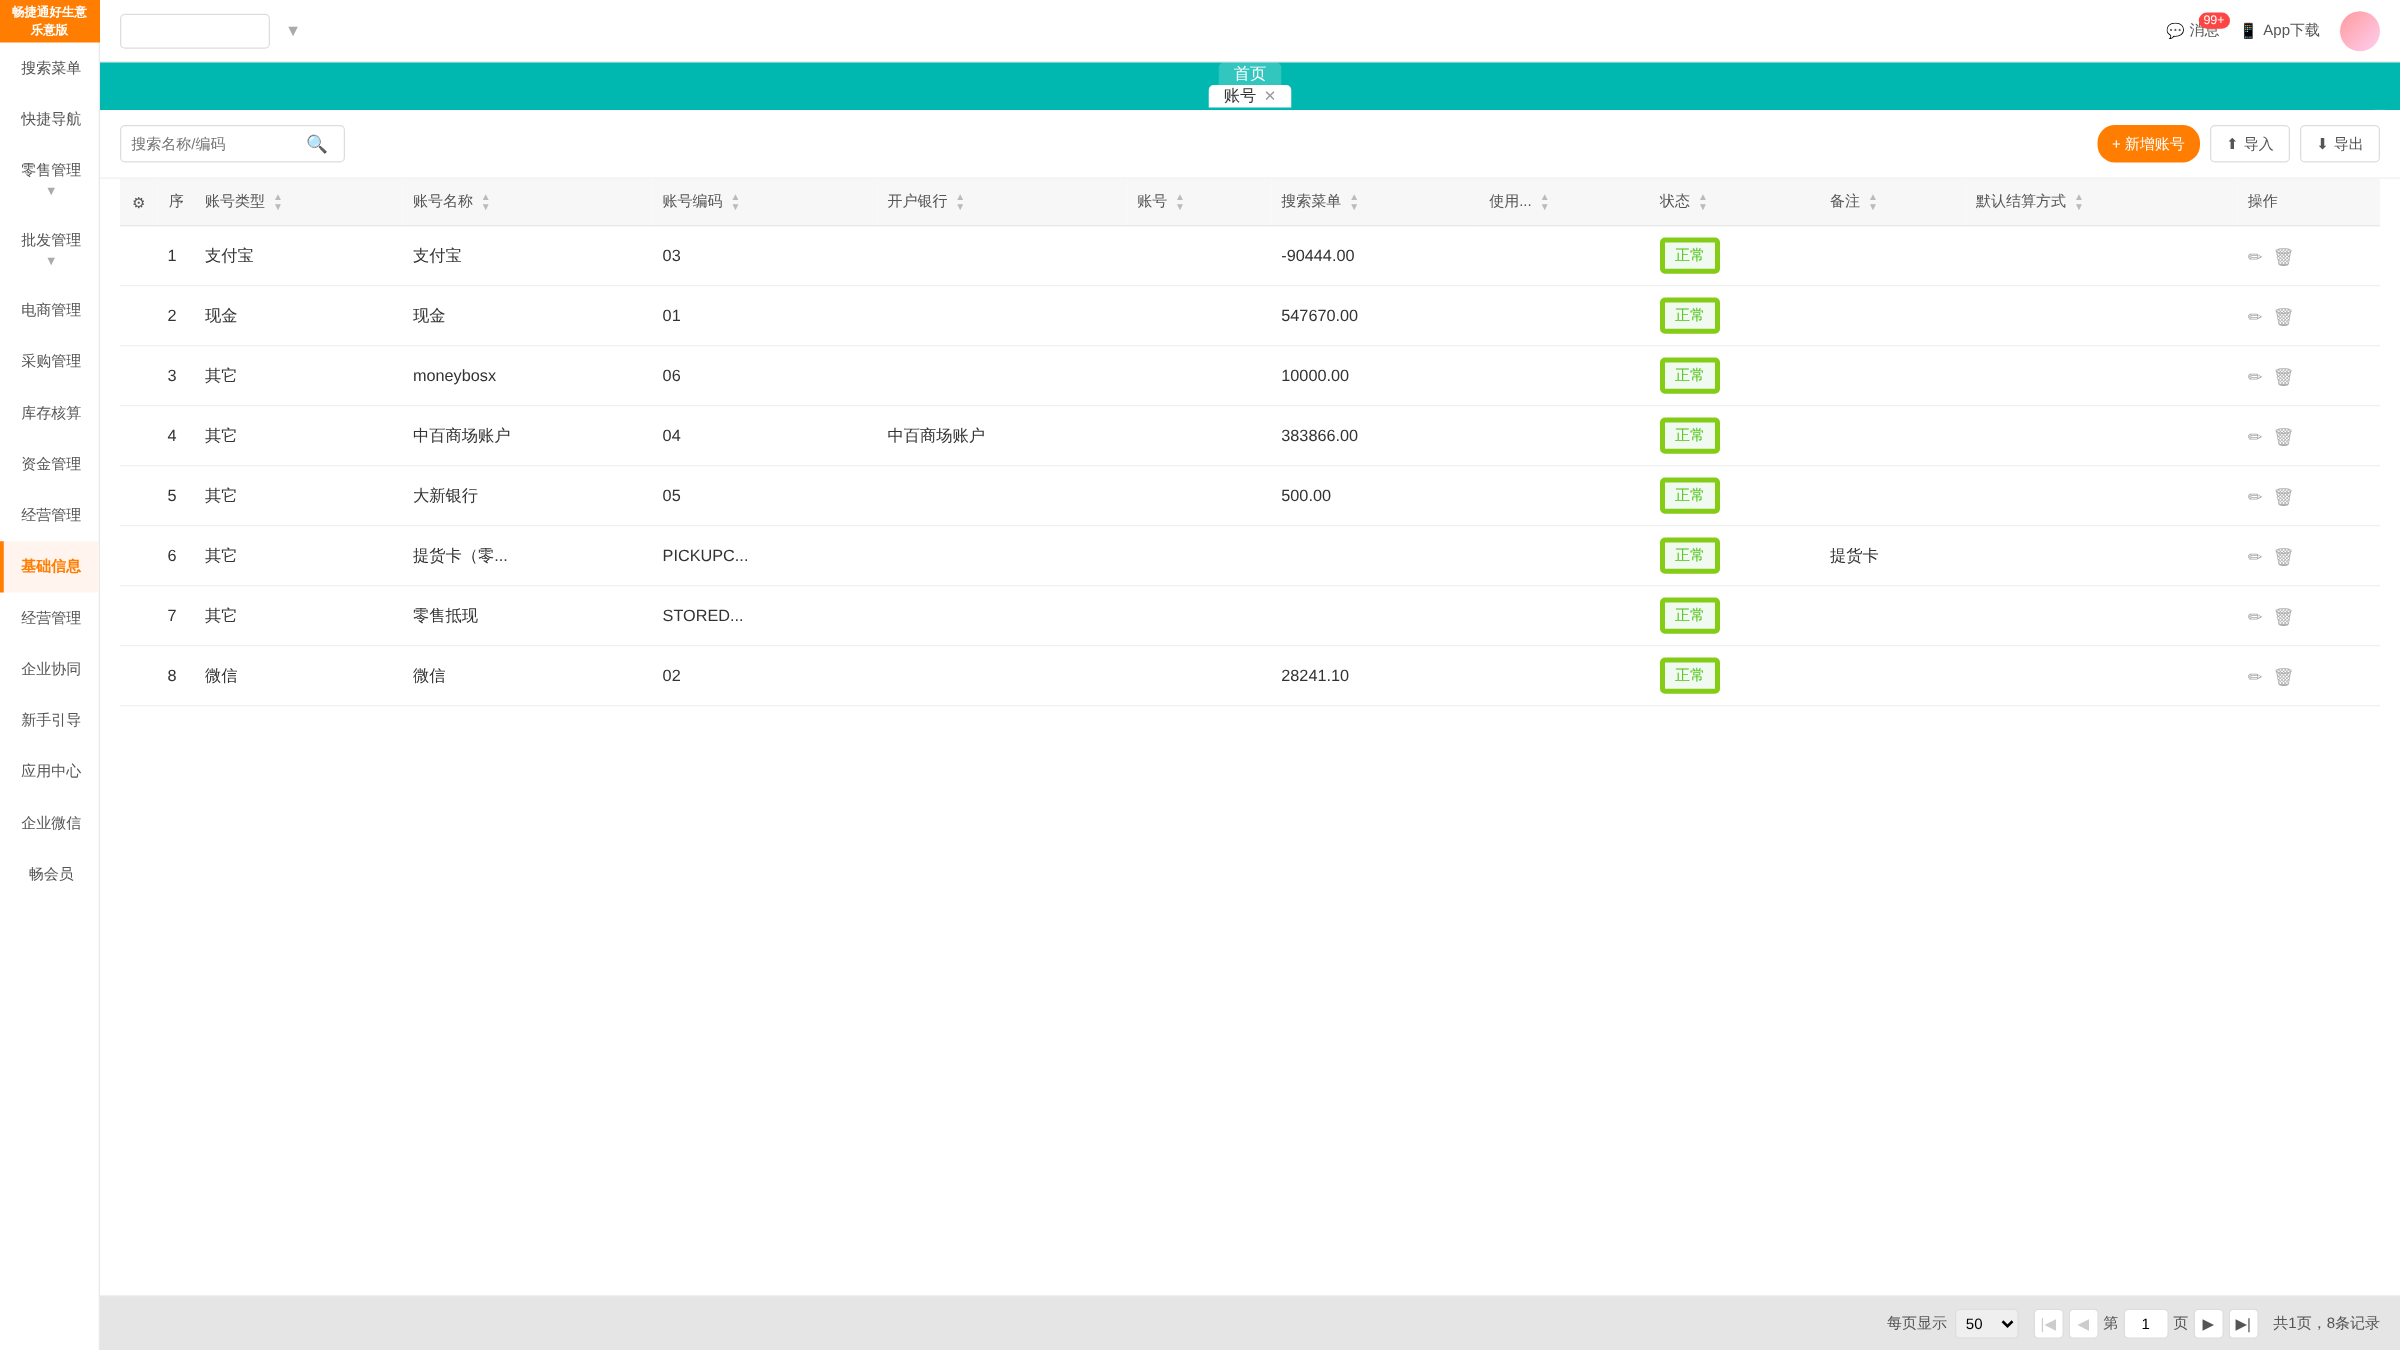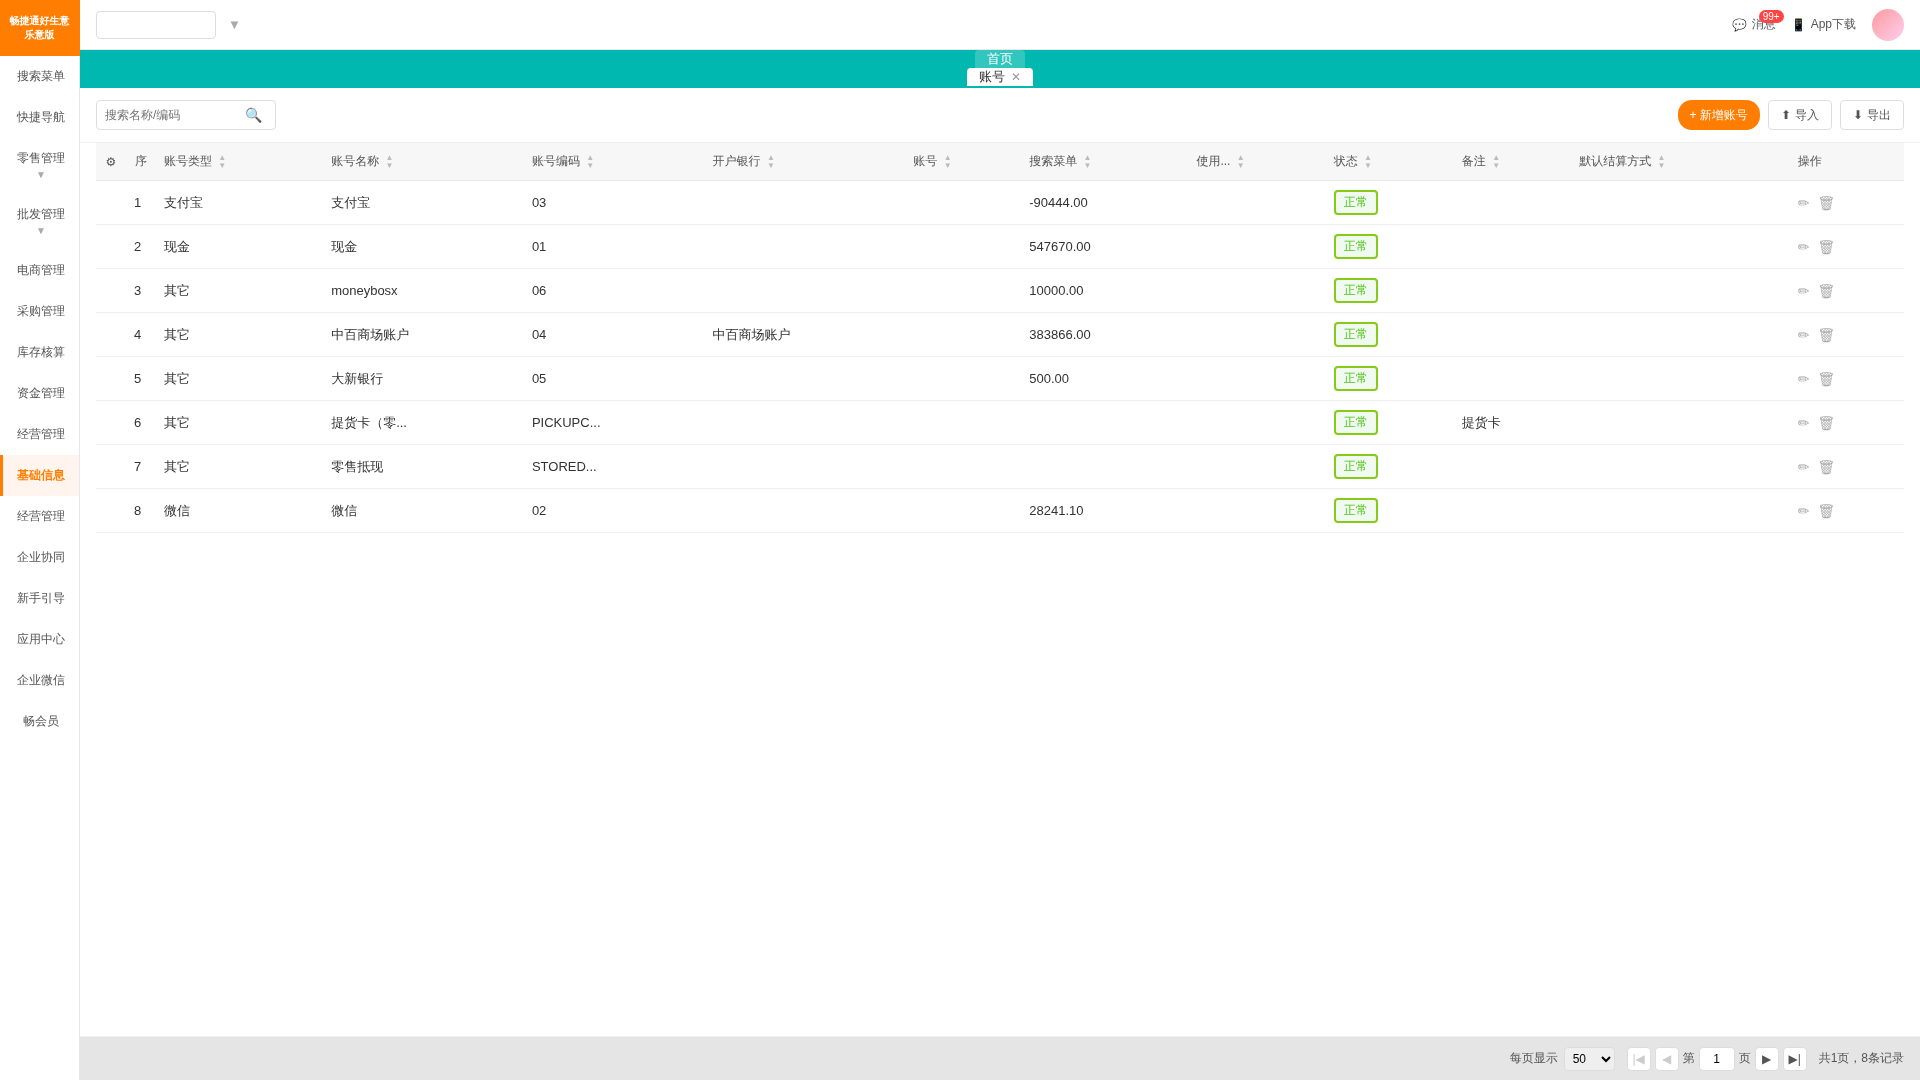--- a/index.html
+++ b/index.html
@@ -10,21 +10,21 @@
       width: 80px;
       background: #fff;
       display: flex;
       flex-direction: column;
       align-items: center;
       border-right: 1px solid #e8e8e8;
       flex-shrink: 0;
     }
     .sidebar-logo {
       width: 80px;
-      height: 56px;
+      height: 34px;
       background: #ff7d00;
       display: flex;
       align-items: center;
       justify-content: center;
       color: white;
       font-size: 11px;
       font-weight: bold;
       text-align: center;
       padding: 4px;
     }
@@ -261,21 +261,21 @@
     }
     td {
       padding: 9px 8px;
       border-bottom: 1px solid #f0f0f0;
       color: #333;
       white-space: nowrap;
     }
     .status-badge {
       background: #f0faf0;
       color: #52c41a;
-      border: 2px solid #84cc16;
+      border: 4px solid #84cc16;
       border-radius: 4px;
       padding: 2px 8px;
       font-size: 12px;
       display: inline-block;
     }
     .col-gear { width: 30px; text-align: center; }
     .col-no { width: 30px; text-align: center; }
     .action-icons { display: flex; gap: 8px; }
     .action-icon { color: #aaa; cursor: pointer; font-size: 14px; }
 

